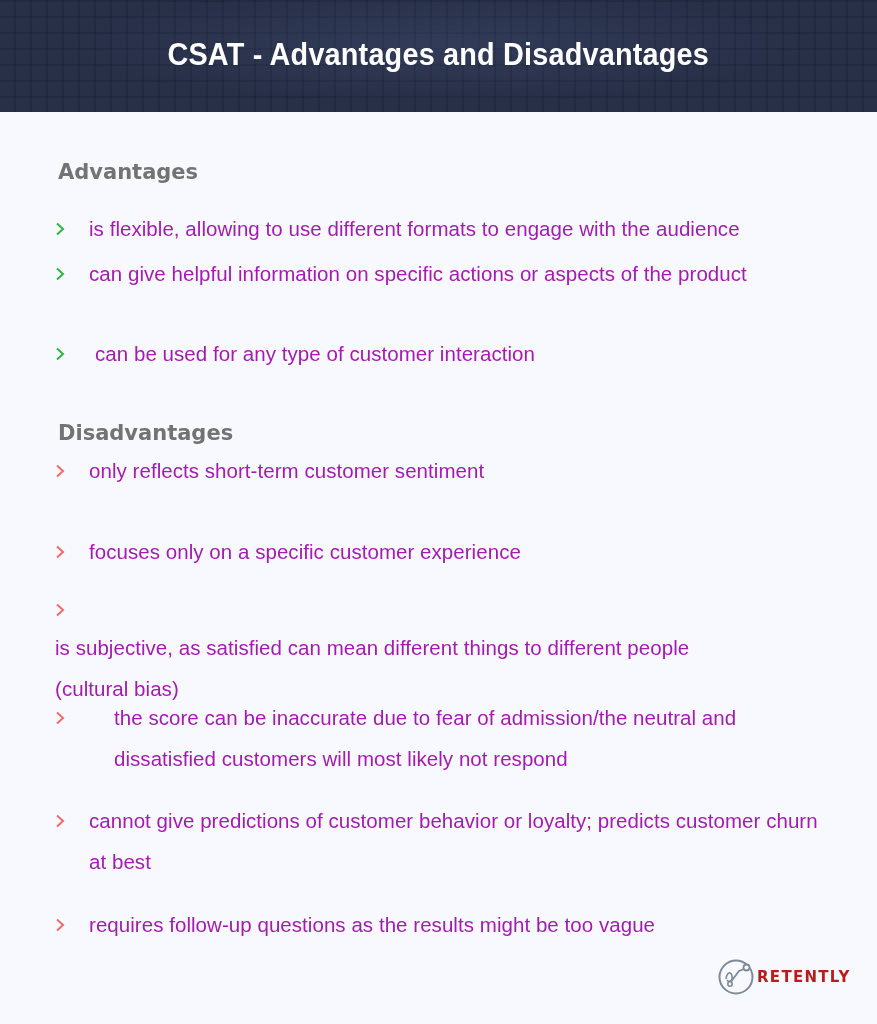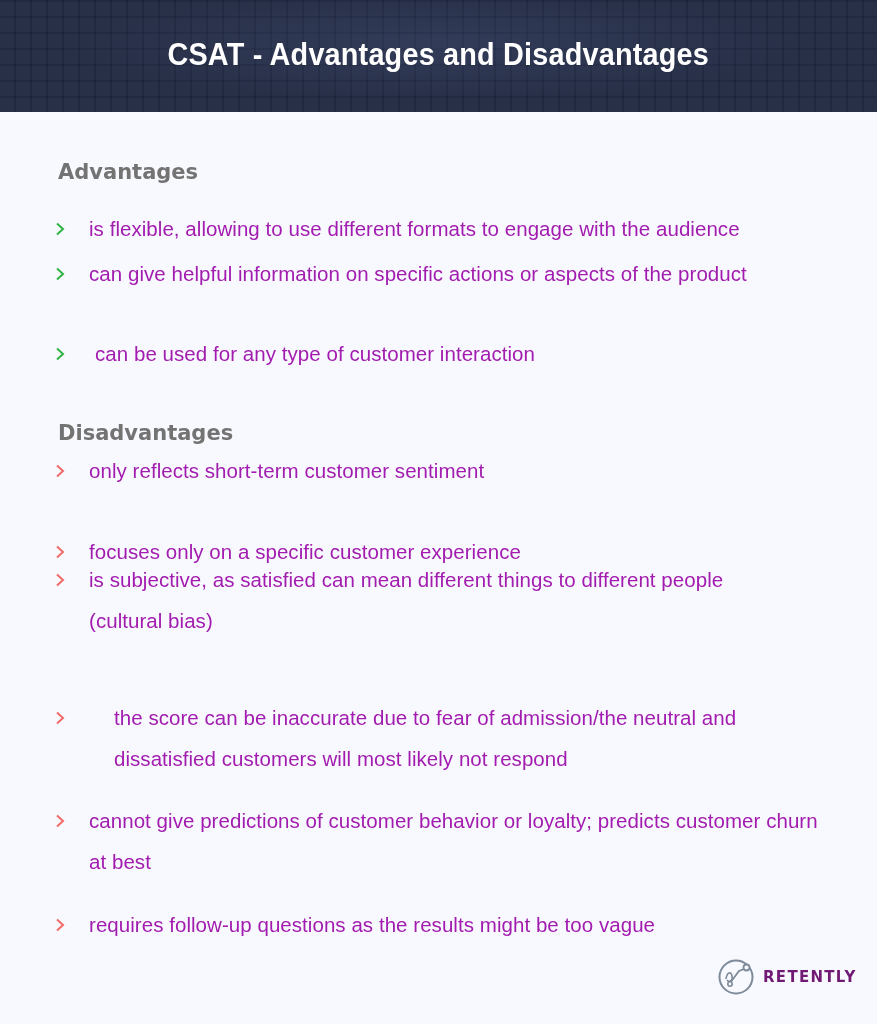--- a/index.html
+++ b/index.html
@@ -65,26 +65,25 @@
     }
     .logo {
       position: absolute;
       left: 717px;
       top: 957px;
       display: flex;
       align-items: center;
     }
     .logo-mark { width: 40px; height: 40px; }
     .logo-text {
-      margin-left: 6px;
       font-family: "DejaVu Sans", sans-serif;
       font-weight: bold;
       font-size: 15px;
       letter-spacing: 1.3px;
-      color: #701a75;
+      color: #b91c1c;
       text-align: center;
     }
   </style>
 </head>
 <body>
 
 <div class="header">
   <h1 class="header-title">CSAT - Advantages and Disadvantages</h1>
 </div>
 
@@ -130,21 +129,21 @@
 
 <div class="item" style="top:531px;">
   <span class="chev">
     <svg width="10" height="14" viewBox="0 0 10 14">
         <path d="M2 1.5 L8 7 L2 12.5" fill="none" stroke="#f06a6a" stroke-width="2"></path>
       </svg>
   </span>
   <span class="item-text">focuses only on a specific customer experience</span>
 </div>
 
-<div class="item" style="top:559px;">
+<div class="item" style="top:593px;flex-direction:column;">
   <span class="chev">
     <svg width="10" height="14" viewBox="0 0 10 14">
         <path d="M2 1.5 L8 7 L2 12.5" fill="none" stroke="#f06a6a" stroke-width="2"></path>
       </svg>
   </span>
   <span class="item-text" style="width:700px;">is subjective, as satisfied can mean different things to different people (cultural bias)</span>
 </div>
 
 <div class="item" style="top:697px;gap:25px;">
   <span class="chev">

